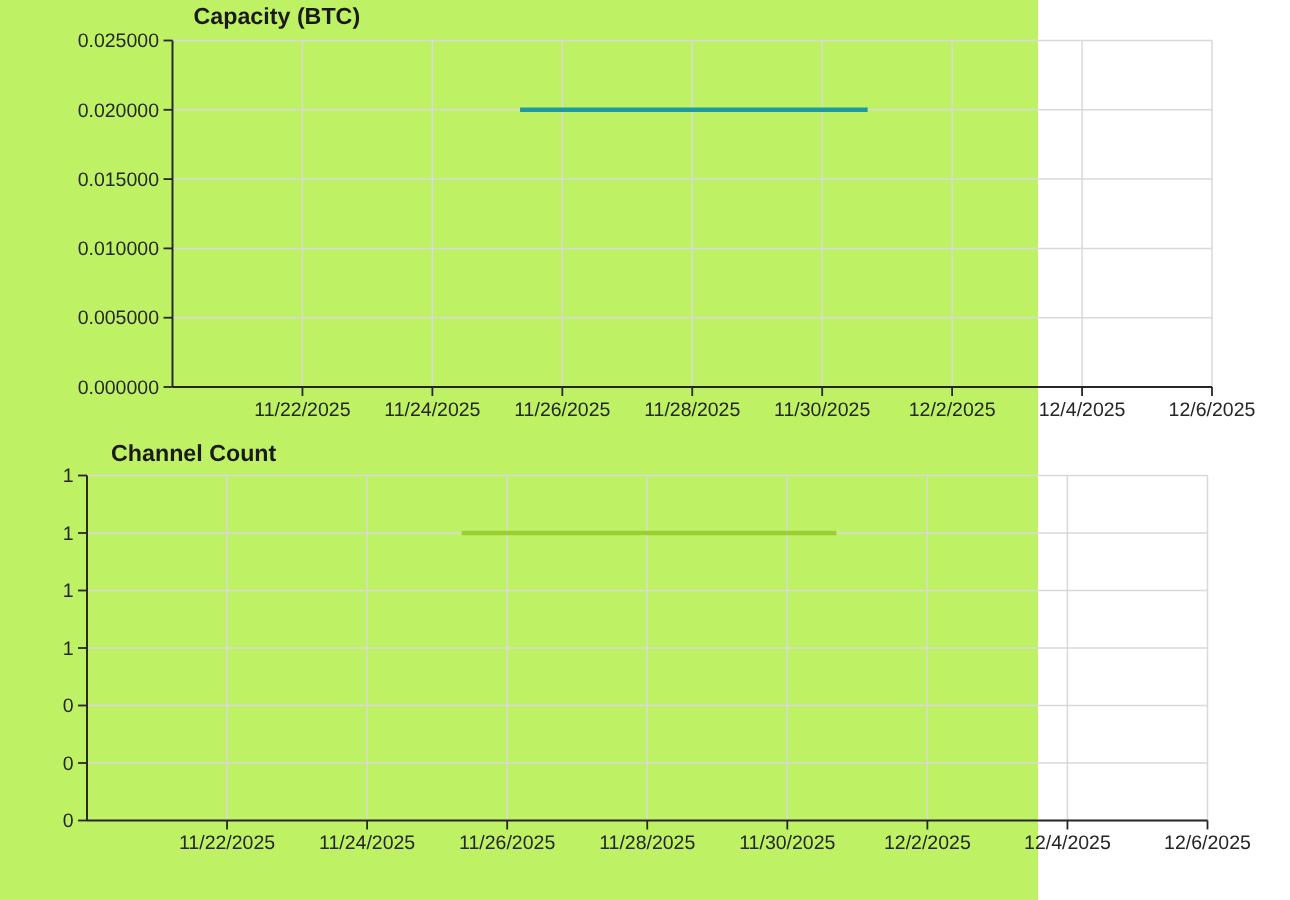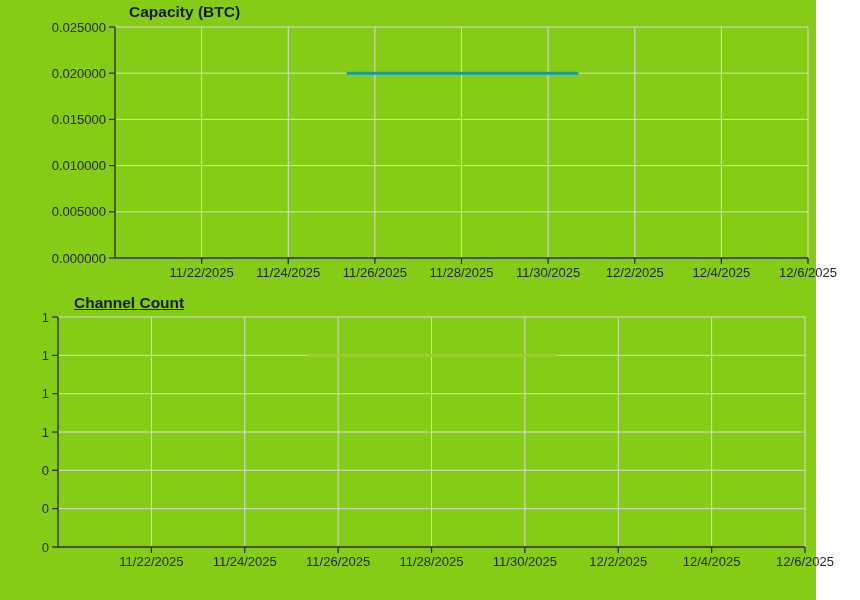--- a/index.html
+++ b/index.html
@@ -6,34 +6,34 @@
     margin: 0;
     padding: 0;
     width: 860px;
     height: 600px;
     background: #ffffff;
     overflow: hidden;
     font-family: "Liberation Sans", sans-serif;
   }
   .stage {
     position: relative;
-    width: 816px;
+    width: 692px;
     height: 600px;
-    background: #84cc16;
+    background: #bef264;
   }
   .chart-title {
     position: absolute;
     font-family: "Liberation Sans", sans-serif;
     font-size: 15.5px;
     font-weight: bold;
     color: #1a1a1a;
     white-space: nowrap;
   }
   #title-0 { left: 129px; top: 3px; }
-  #title-1 { left: 74px; top: 294px; text-decoration: underline; }
+  #title-1 { left: 74px; top: 294px; }
   svg text.tick {
     font-family: "Liberation Sans", sans-serif;
     font-size: 13px;
     fill: #262626;
   }
 </style>
 </head>
 <body>
 
 <div class="stage">

